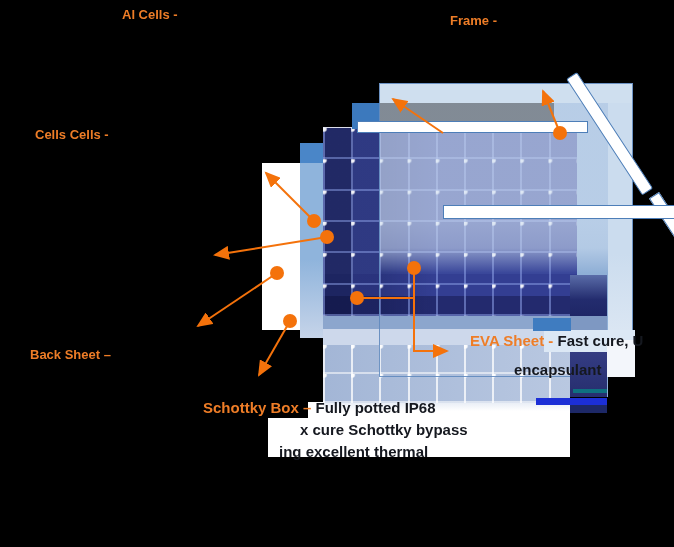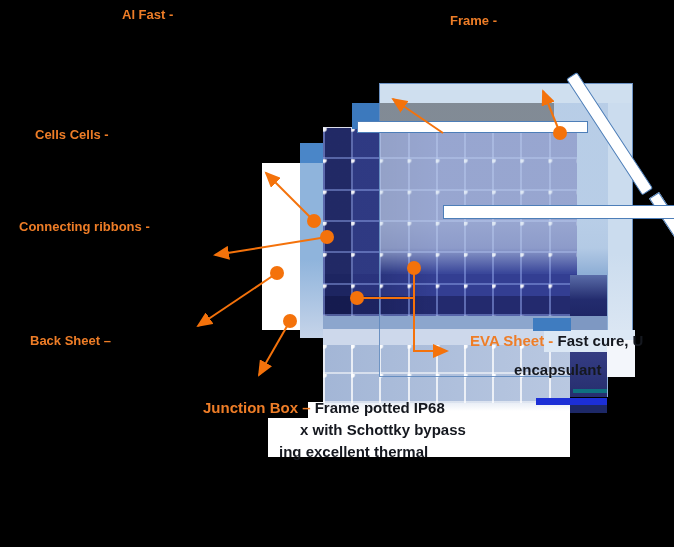--- a/index.html
+++ b/index.html
@@ -139,30 +139,29 @@
       <circle cx="314" cy="221" r="7"></circle>
       <circle cx="327" cy="237" r="7"></circle>
       <circle cx="277" cy="273" r="7"></circle>
       <circle cx="290" cy="321" r="7"></circle>
       <circle cx="357" cy="298" r="7"></circle>
       <circle cx="414" cy="268" r="7"></circle>
       <circle cx="560" cy="133" r="7"></circle>
     </g>
   </svg>
 
-  <div class="label" style="left:122px;top:8px">Al Fast -</div>
+  <div class="label" style="left:122px;top:8px">Al Cells -</div>
   <div class="label" style="left:450px;top:14px">Frame -</div>
   <div class="label" style="left:35px;top:128px">Cells Cells -</div>
-  <div class="label" style="left:19px;top:220px">Connecting ribbons -</div>
-  <div class="label" style="left:30px;top:334px">Back Sheet –</div>
+  <div class="label" style="left:30px;top:348px">Back Sheet –</div>
 
   <div class="desc-line" style="left:203px;top:400px">
-    <span class="desc-orange">Junction Box – </span><span class="desc-dark">Frame potted IP68</span>
+    <span class="desc-orange">Schottky Box – </span><span class="desc-dark">Fully potted IP68</span>
   </div>
-  <div class="desc-line desc-dark" style="left:300px;top:422px">x with Schottky bypass</div>
+  <div class="desc-line desc-dark" style="left:300px;top:422px">x cure Schottky bypass</div>
   <div class="desc-line desc-dark" style="left:279px;top:444px">ing excellent thermal</div>
 
   <div class="desc-line" style="left:470px;top:333px">
     <span class="desc-orange">EVA Sheet - </span><span class="desc-dark">Fast cure, U</span>
   </div>
   <div class="desc-line desc-dark" style="left:514px;top:362px">encapsulant</div>
 
 </div>
 
 </body></html>

